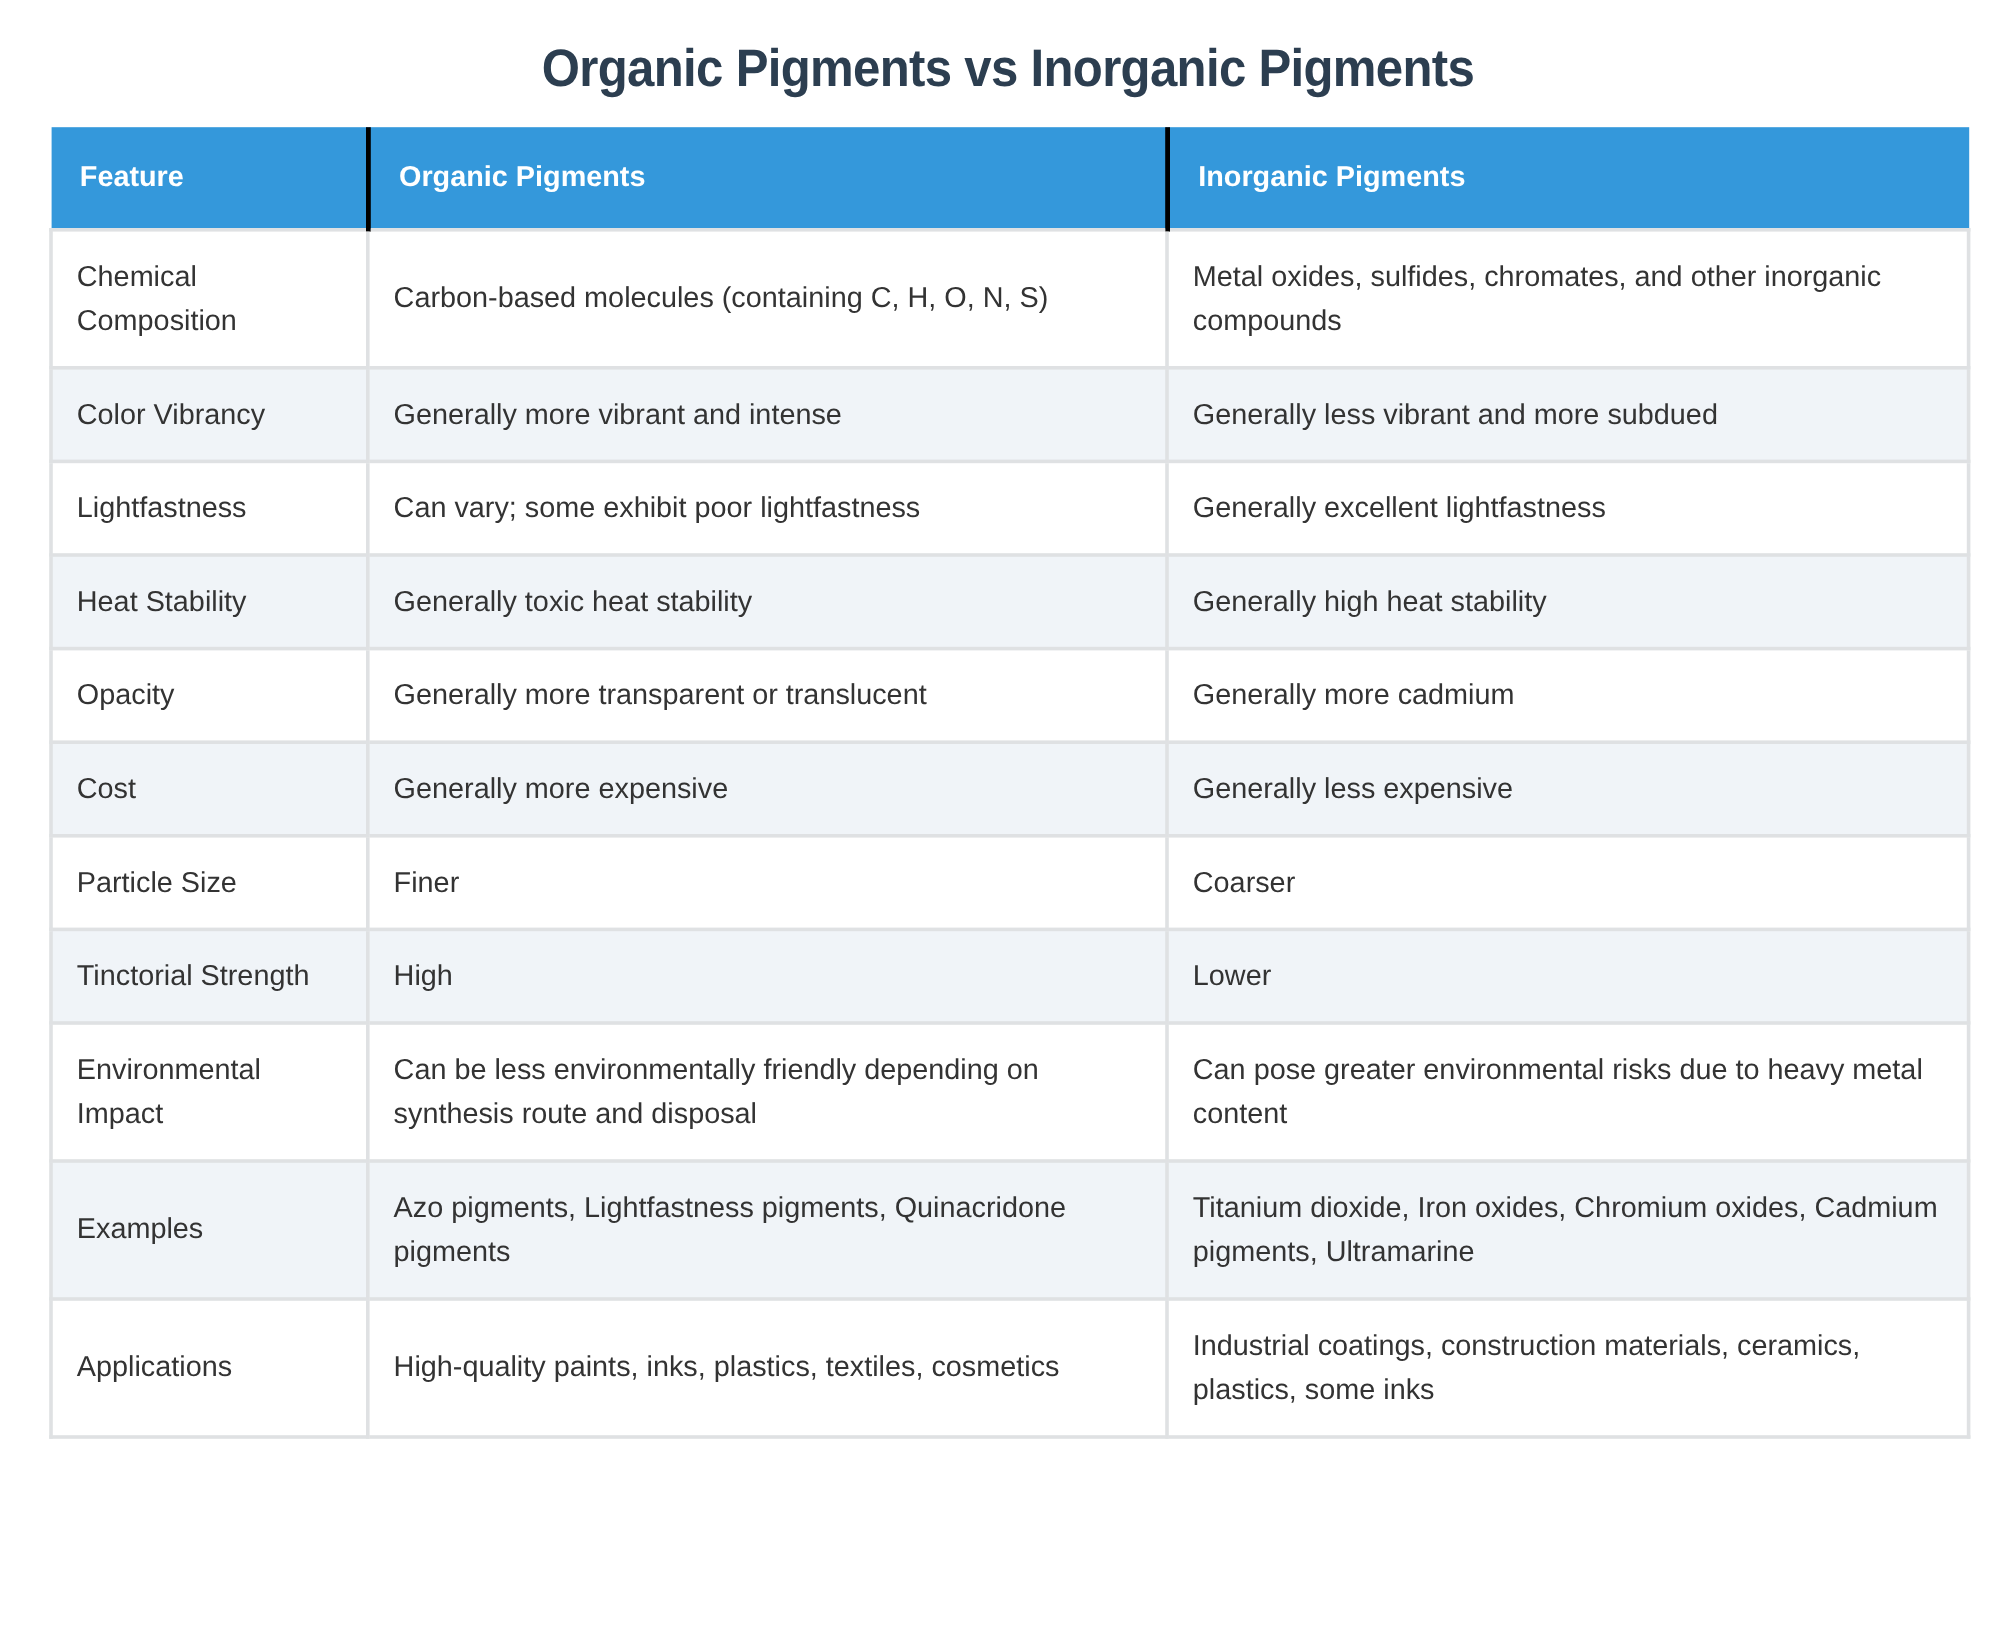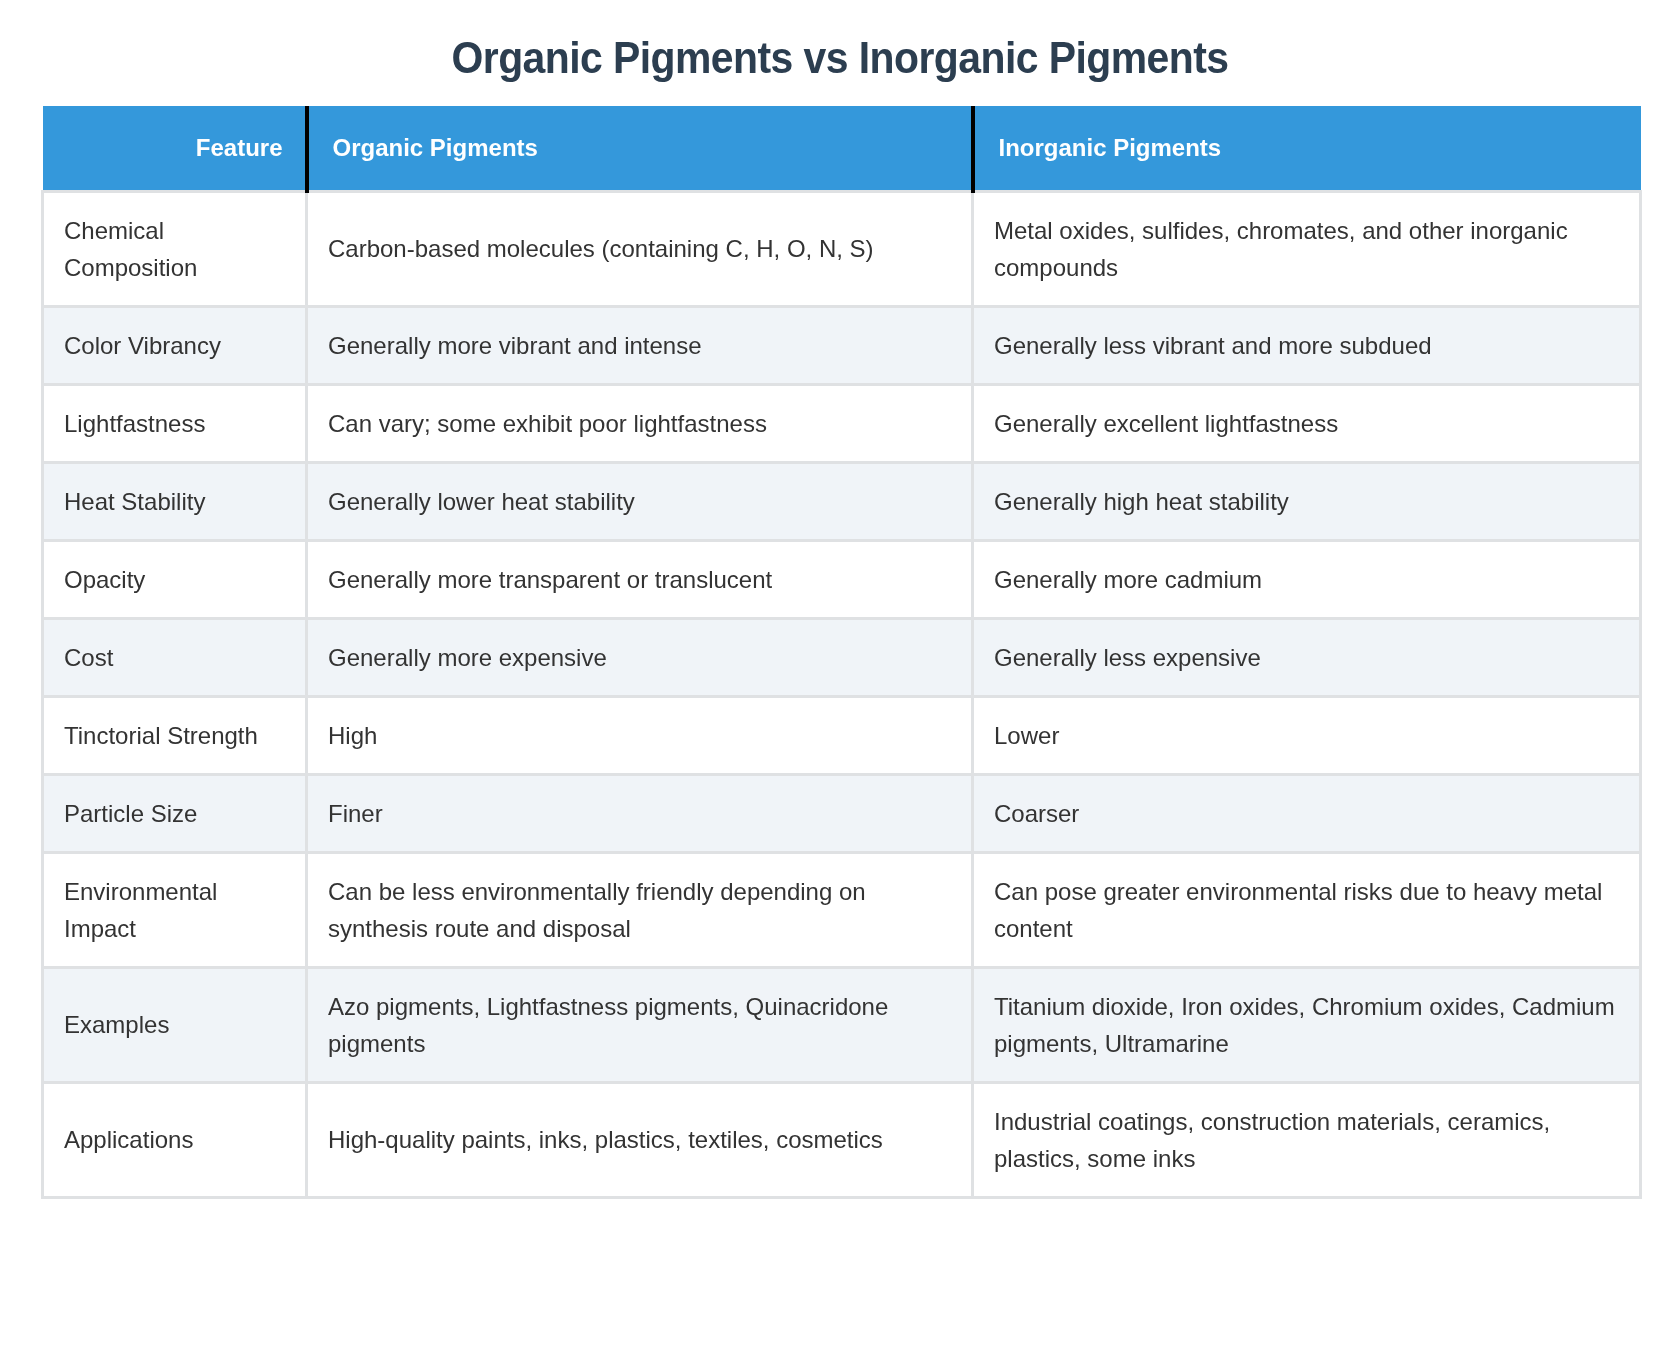--- a/index.html
+++ b/index.html
@@ -55,21 +55,20 @@
       text-align: left;
       height: 85px;
       box-sizing: border-box;
       padding: 0 22px 0 24px;
       border-left: 4px solid #000000;
       border-bottom: 2px solid #d6e4ef;
       vertical-align: middle;
     }
     table.compare thead th:first-child {
       border-left: none;
-      text-align: right;
     }
     table.compare tbody td {
       font-size: 24px;
       line-height: 37px;
       padding: 19px 20px 19px 20px;
       vertical-align: middle;
       color: #333333;
       border: 3px solid #dfe1e3;
       word-wrap: break-word;
     }
@@ -110,42 +109,42 @@
         <td>Generally more vibrant and intense</td>
         <td>Generally less vibrant and more subdued</td>
       </tr>
       <tr>
         <td>Lightfastness</td>
         <td>Can vary; some exhibit poor lightfastness</td>
         <td>Generally excellent lightfastness</td>
       </tr>
       <tr>
         <td>Heat Stability</td>
-        <td>Generally lower heat stability</td>
+        <td>Generally toxic heat stability</td>
         <td>Generally high heat stability</td>
       </tr>
       <tr>
         <td>Opacity</td>
         <td>Generally more transparent or translucent</td>
         <td>Generally more cadmium</td>
       </tr>
       <tr>
         <td>Cost</td>
         <td>Generally more expensive</td>
         <td>Generally less expensive</td>
       </tr>
       <tr>
+        <td>Particle Size</td>
+        <td>Finer</td>
+        <td>Coarser</td>
+      </tr>
+      <tr>
         <td>Tinctorial Strength</td>
         <td>High</td>
         <td>Lower</td>
-      </tr>
-      <tr>
-        <td>Particle Size</td>
-        <td>Finer</td>
-        <td>Coarser</td>
       </tr>
       <tr>
         <td>Environmental Impact</td>
         <td>Can be less environmentally friendly depending on synthesis route and disposal</td>
         <td>Can pose greater environmental risks due to heavy metal content</td>
       </tr>
       <tr>
         <td>Examples</td>
         <td>Azo pigments, Lightfastness pigments, Quinacridone pigments</td>
         <td>Titanium dioxide, Iron oxides, Chromium oxides, Cadmium pigments, Ultramarine</td>

